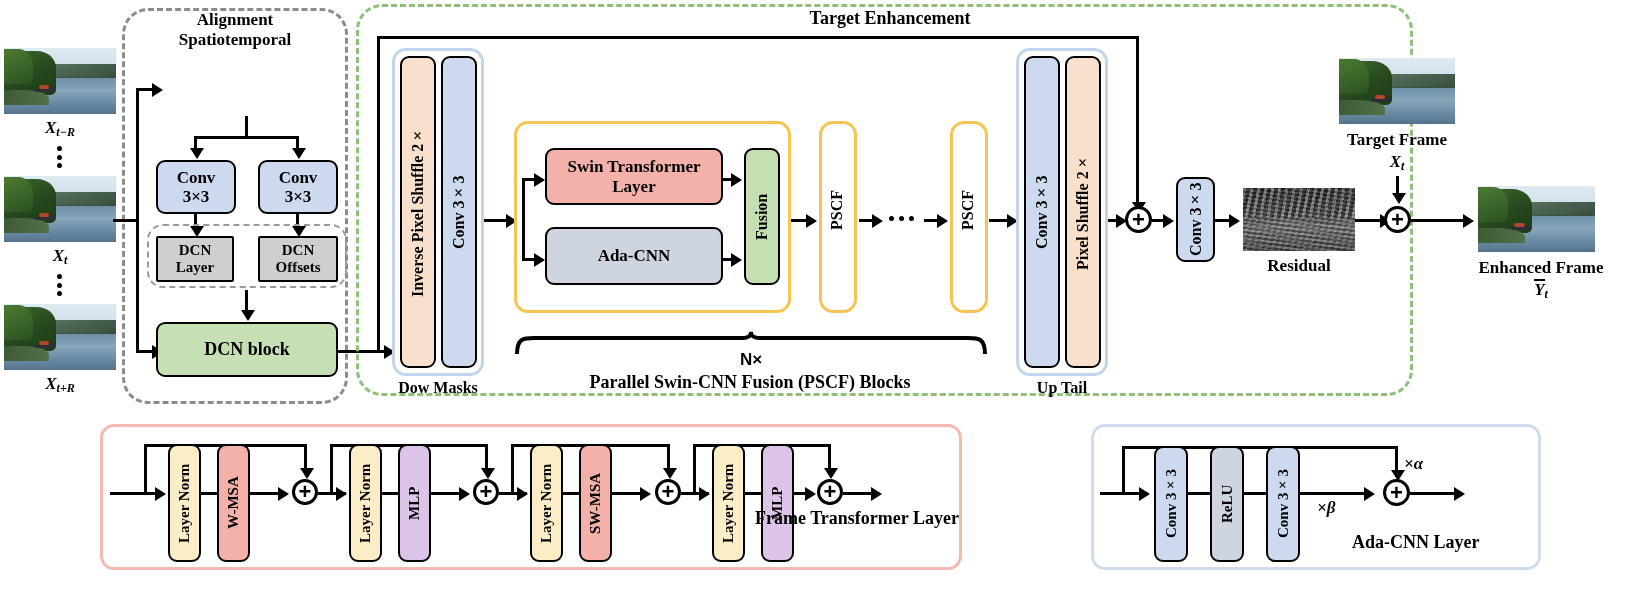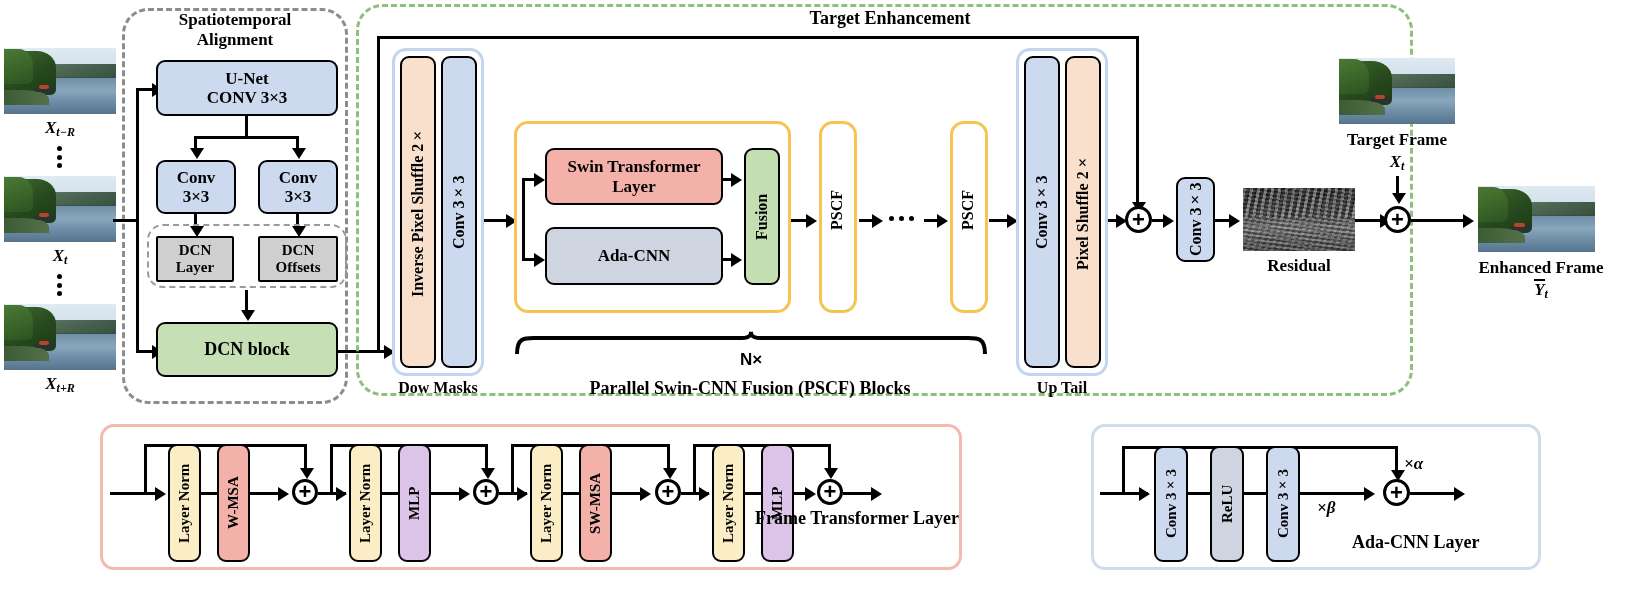--- a/index.html
+++ b/index.html
@@ -177,37 +177,33 @@
     <div class="bank"></div>
       <div class="boat"></div>
       <div class="ppl"></div>
   </div>
   <div class="lbl" style="left:4px;top:374px;width:112px;font-size:17px;font-style:italic;">
     <span>X</span><span style="font-size:12px;vertical-align:-3px;">t+R</span>
   </div>
 
   <div class="dashbox" style="left:122px;top:8px;width:226px;height:396px;"></div>
   <div class="title" style="left:130px;top:10px;width:210px;font-size:17px;line-height:1.15;">
+    <div>Alignment</div>
     <div>Spatiotemporal</div>
-    <div>Alignment</div>
   </div>
 
   <div class="ln lnh" style="left:113px;top:219px;width:25px;"></div>
   <div class="ln lnv" style="left:136px;top:88px;height:264px;"></div>
 
   <div class="ln lnh" style="left:136px;top:88px;width:18px;"></div>
   <div class="arrowR" style="left:152px;top:82.5px;"></div>
 
   <div class="ln lnh" style="left:136px;top:350px;width:18px;"></div>
   <div class="arrowR" style="left:152px;top:344.5px;"></div>
 
-  <div class="blk c-blue" style="left:156px;top:60px;width:182px;height:56px;font-size:17px;flex-direction:column;">
-    <div>U-Net</div>
-    <div>CONV 3×3</div>
-  </div>
 
   <div class="ln lnv" style="left:245px;top:116px;height:22px;"></div>
   <div class="ln lnh" style="left:194px;top:136px;width:104px;"></div>
   <div class="ln lnv" style="left:194px;top:136px;height:14px;"></div>
   <div class="arrowD" style="left:190px;top:148px;"></div>
   <div class="ln lnv" style="left:296px;top:136px;height:14px;"></div>
   <div class="arrowD" style="left:292px;top:148px;"></div>
 
   <div class="blk c-blue" style="left:156px;top:160px;width:80px;height:54px;font-size:17px;flex-direction:column;">
     <div>Conv</div>
@@ -321,21 +317,21 @@
 
   <div class="ln lnh" style="left:989px;top:219px;width:22px;"></div>
   <div class="arrowR" style="left:1007px;top:213.5px;"></div>
 
   <svg class="brace" style="left:514px;top:330px;width:474px;height:26px;" viewBox="0 0 474 26" preserveAspectRatio="none">
     <path d="M3 24 C3 8, 10 8, 20 8 L228 8 C238 8, 237 2, 237 2 C237 2, 236 8, 246 8 L454 8 C464 8, 471 8, 471 24" fill="none" stroke="#000" stroke-width="4"></path>
   </svg>
   <div class="lbl" style="left:514px;top:350px;width:474px;font-size:17px;font-family:'Liberation Sans',sans-serif;">
     <span>N×</span>
   </div>
-  <div class="lbl" style="left:450px;top:372px;width:600px;font-size:18px;margin-top:6px;">
+  <div class="lbl" style="left:450px;top:372px;width:600px;font-size:18px;">
     <span>Parallel Swin-CNN Fusion (PSCF) Blocks</span>
   </div>
 
   <div class="soft blue" style="left:1016px;top:48px;width:92px;height:328px;"></div>
   <div class="blk c-blue vtext" style="left:1024px;top:56px;width:36px;height:312px;font-size:16px;">
     <span>Conv 3×3</span>
   </div>
   <div class="blk c-peach vtext" style="left:1065px;top:56px;width:36px;height:312px;font-size:16px;">
     <span>Pixel Shuffle 2×</span>
   </div>

